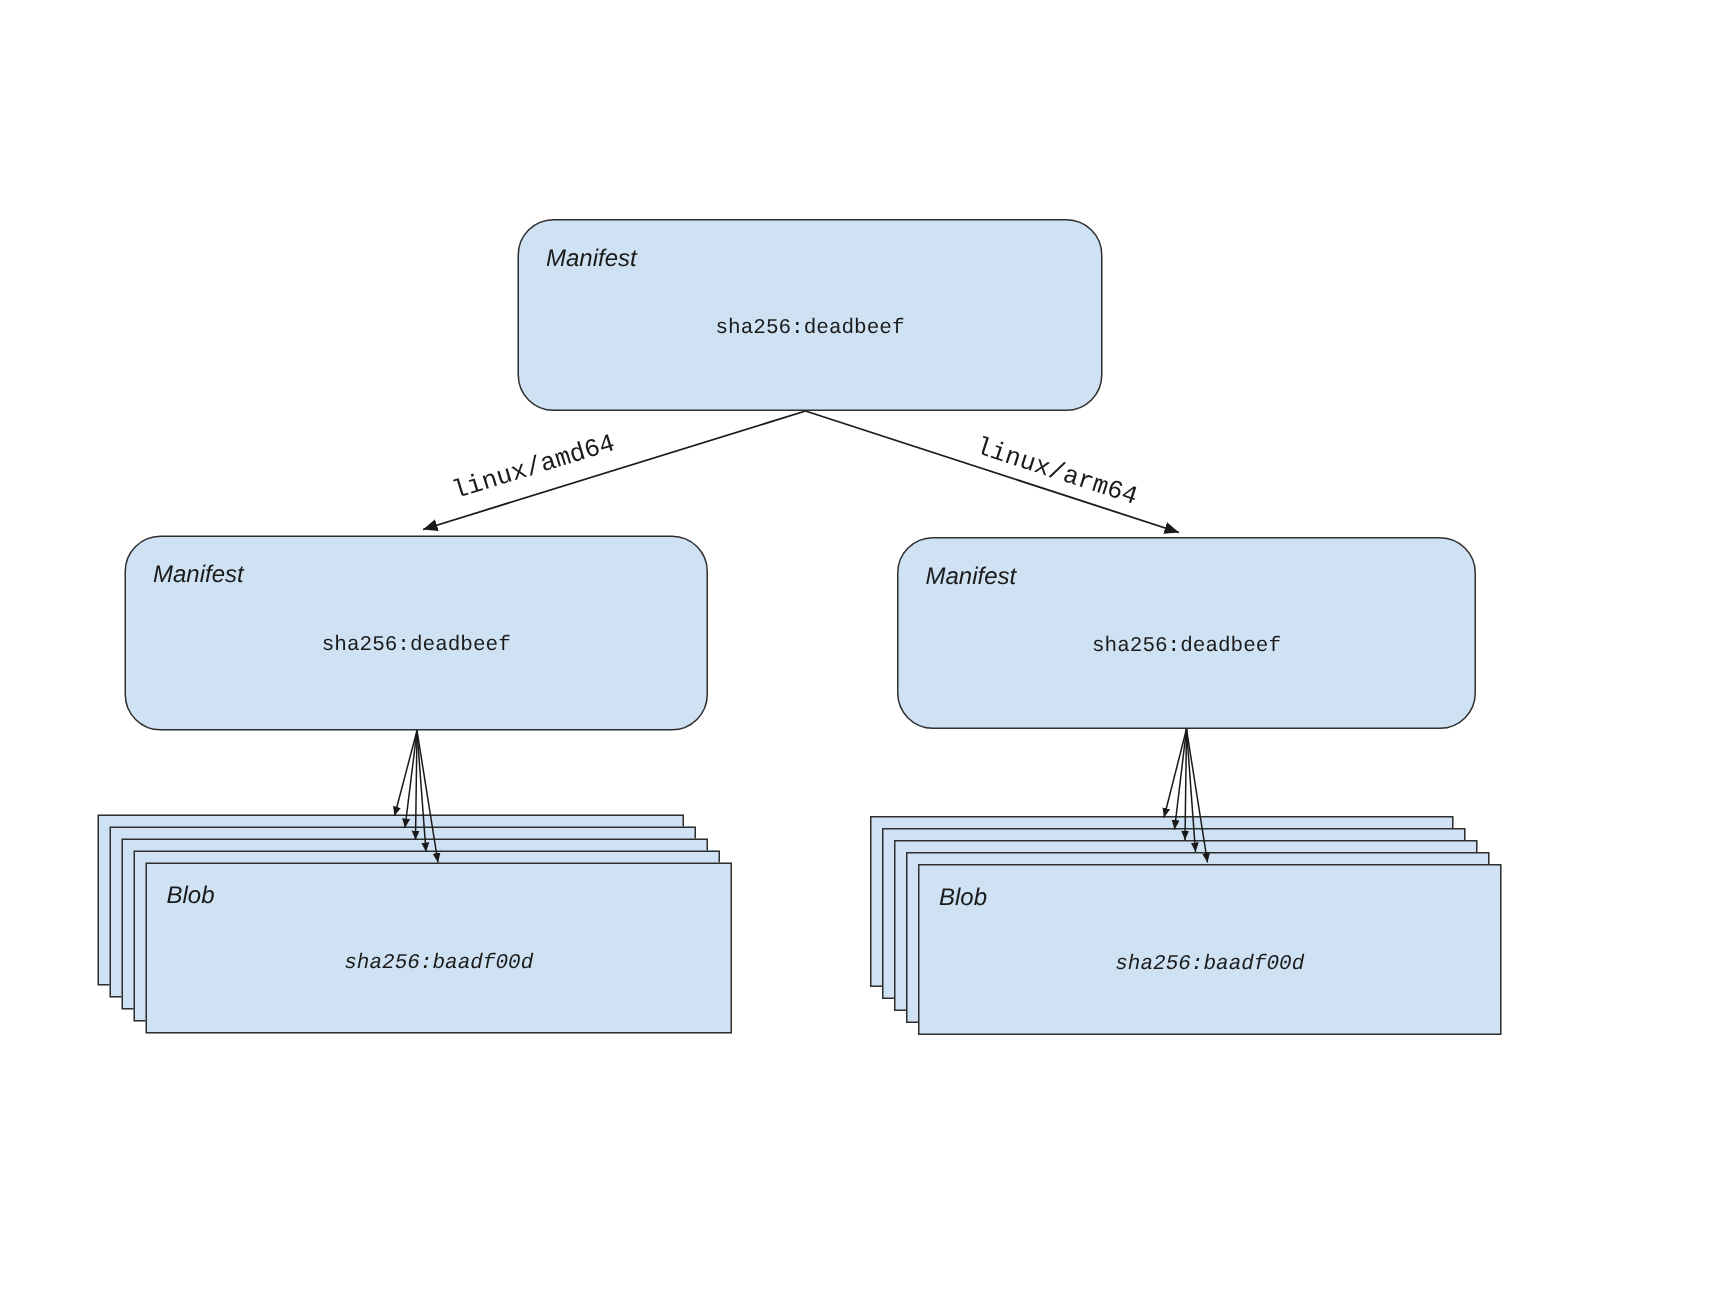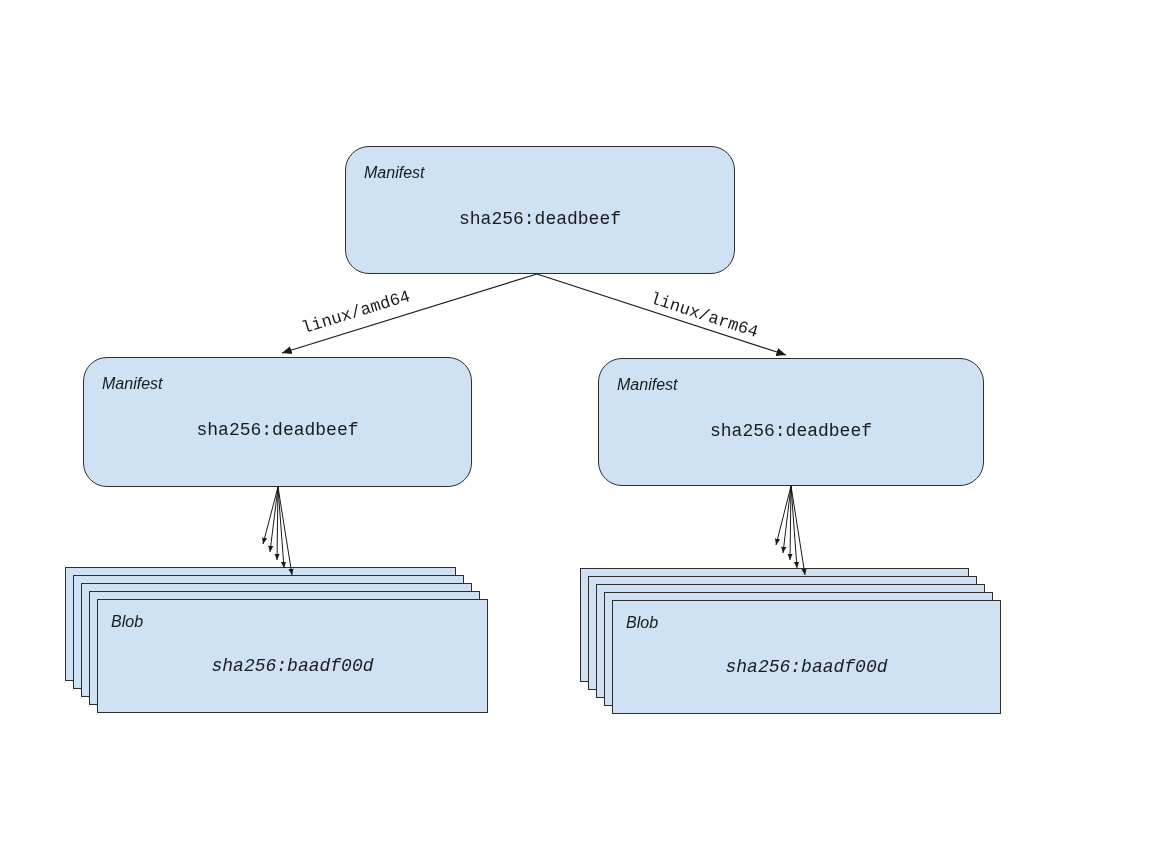--- a/index.html
+++ b/index.html
@@ -40,29 +40,29 @@
   .blob-front .type-label {
     left: 13px;
     top: 13px;
   }
   .digest {
     position: absolute;
     left: 0;
     right: 0;
     text-align: center;
     font-family: "Liberation Mono", monospace;
-    font-size: 18px;
+    font-size: 14px;
     line-height: 20px;
     color: #1b1b1b;
     white-space: nowrap;
   }
   .manifest .digest { top: 62px; }
   .blob-front .digest { top: 56px; font-style: italic; }
 
-  .stack { position: absolute; margin-top: 24px; }
+  .stack { position: absolute; }
   .stack .layer {
     position: absolute;
     background: #cfe2f3;
     border: 1px solid #2e2e2e;
     box-sizing: border-box;
   }
 
   .edges-svg {
     position: absolute;
     left: 0;

